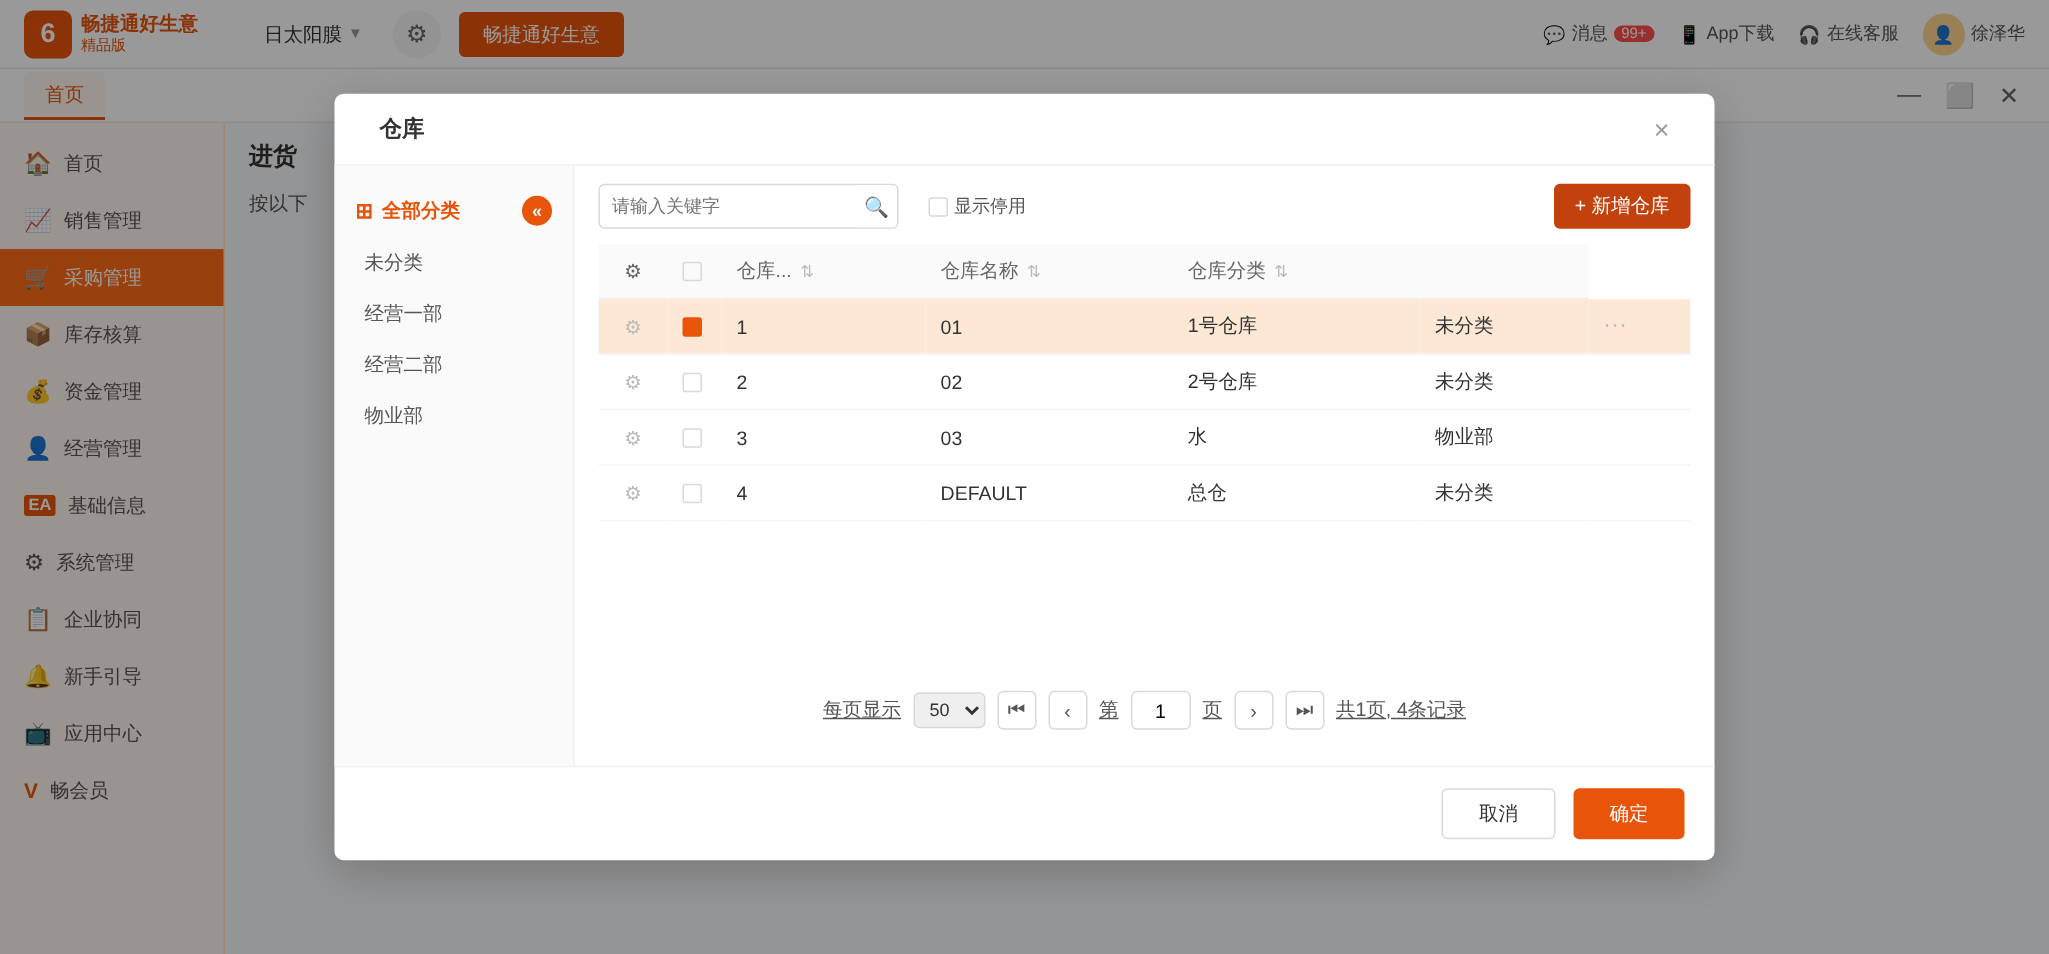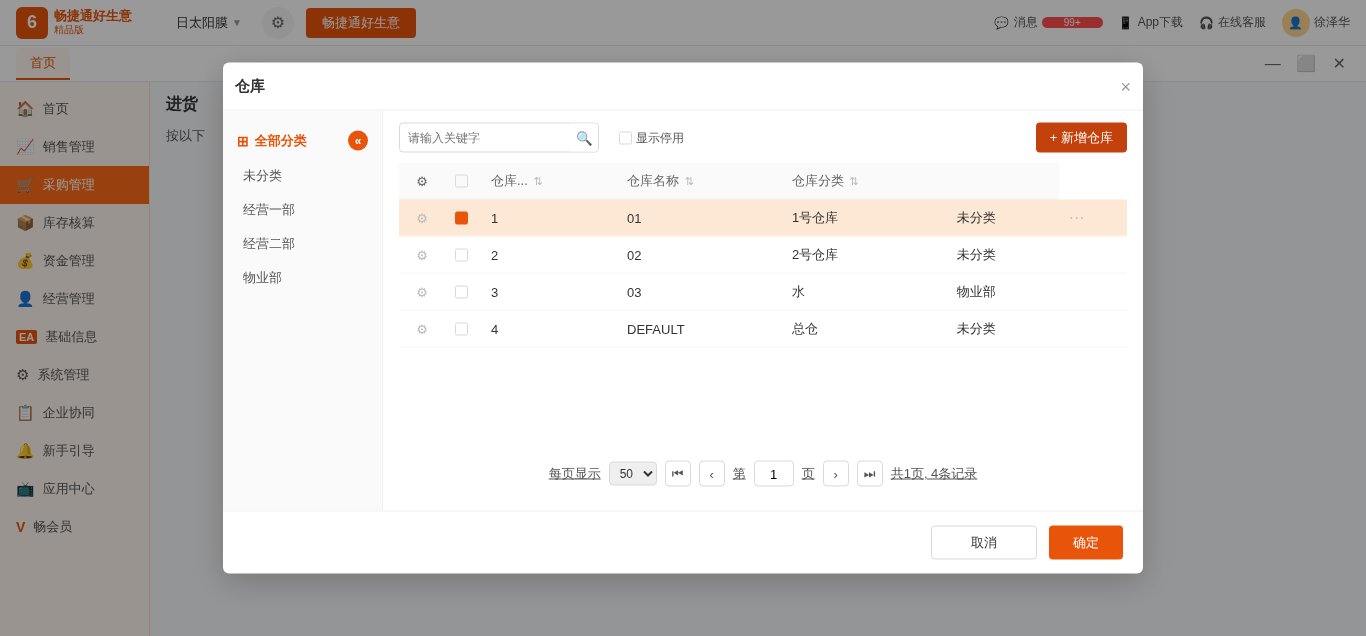--- a/index.html
+++ b/index.html
@@ -46,21 +46,21 @@
       padding: 6px 16px; cursor: pointer; font-size: 13px;
     }
     .header-right {
       margin-left: auto; display: flex; align-items: center; gap: 16px;
     }
     .header-right-item {
       display: flex; align-items: center; gap: 4px; cursor: pointer; color: #555; font-size: 12px;
     }
     .badge {
       background: #ff4d4f; color: #fff; border-radius: 10px;
-      font-size: 10px; padding: 0 22px; min-width: 18px; text-align: center;
+      font-size: 10px; padding: 0 5px; min-width: 18px; text-align: center;
     }
     .user-avatar {
       width: 28px; height: 28px; border-radius: 50%; background: #ffd591;
       display: flex; align-items: center; justify-content: center; font-size: 12px; color: #e8540a;
     }
 
     
     .second-nav {
       height: 36px;
       background: #fff;
@@ -106,21 +106,21 @@
     
     .modal {
       position: fixed; top: 50%; left: 50%;
       transform: translate(-50%, -50%);
       width: 920px; background: #fff;
       border-radius: 6px; z-index: 200;
       box-shadow: 0 8px 32px rgba(0,0,0,0.2);
     }
     .modal-header {
       display: flex; align-items: center; justify-content: space-between;
-      padding: 14px 12px; border-bottom: 1px solid #f0f0f0;
+      padding: 14px 30px; border-bottom: 1px solid #f0f0f0;
     }
     .modal-title { font-size: 15px; font-weight: bold; color: #333; }
     .modal-close { cursor: pointer; color: #999; font-size: 18px; line-height: 1; }
     .modal-body { display: flex; min-height: 400px; }
     .modal-footer {
       display: flex; justify-content: flex-end; gap: 12px;
       padding: 14px 20px; border-top: 1px solid #f0f0f0;
     }
 
     
@@ -200,21 +200,21 @@
       background: #fff; cursor: pointer; display: flex; align-items: center; justify-content: center;
       color: #555; font-size: 13px;
     }
     .page-input {
       width: 40px; height: 26px; border: 1px solid #d9d9d9; border-radius: 4px;
       text-align: center; font-size: 13px;
     }
 
     
     .btn-cancel {
-      padding: 7px 39px; border: 1px solid #d9d9d9; border-radius: 4px;
+      padding: 7px 24px; border: 1px solid #d9d9d9; border-radius: 4px;
       background: #fff; cursor: pointer; font-size: 13px; color: #333;
     }
     .btn-confirm {
       padding: 7px 24px; border: none; border-radius: 4px;
       background: #e8540a; color: #fff; cursor: pointer; font-size: 13px;
     }
 
     .more-btn { color: #bbb; font-size: 16px; cursor: pointer; }
   </style>
 </head>

